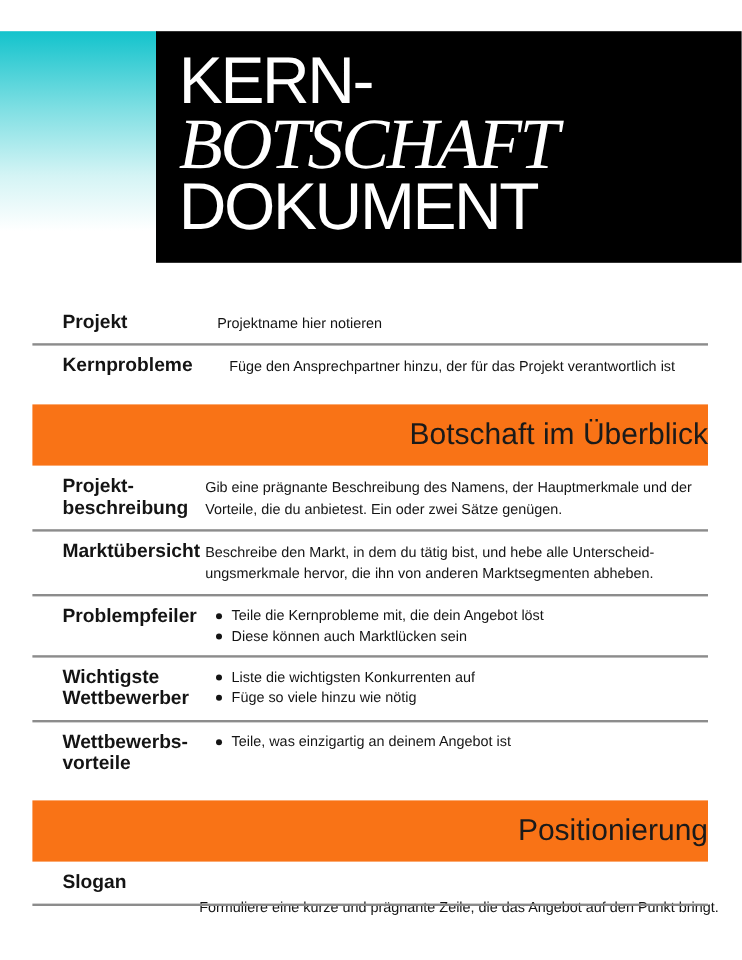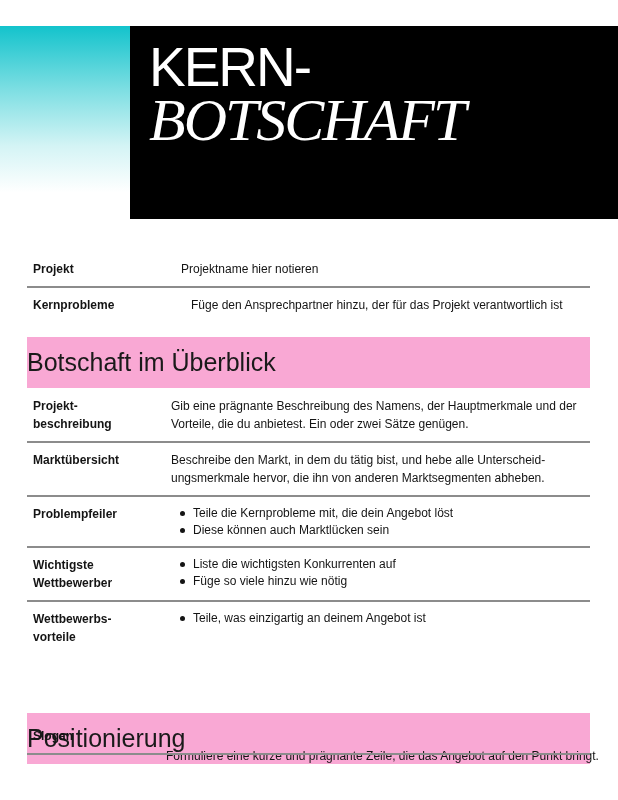--- a/index.html
+++ b/index.html
@@ -5,35 +5,36 @@
   html, body { margin:0; padding:0; }
   body { width:618px; height:800px; background:#ffffff; position:relative; overflow:hidden; font-family:"Liberation Sans", sans-serif; color:#141414; }
   .grad { position:absolute; left:0; top:26px; width:131px; height:185px; background:linear-gradient(to bottom, #13c3cc 0%, #7fdfe3 35%, #d4f4f5 65%, #ffffff 90%); }
   .titlebox { position:absolute; left:130px; top:26px; width:488px; height:193px; background:#000; }
   .t { position:absolute; left:19px; color:#fff; white-space:nowrap; line-height:1; }
   .t1 { top:14px; font-family:"Liberation Sans", sans-serif; font-size:55px; letter-spacing:-2px; }
   .t2 { top:64px; font-family:"Liberation Serif", serif; font-style:italic; font-size:60px; letter-spacing:-2px; }
   .t3 { top:119px; font-family:"Liberation Sans", sans-serif; font-size:55px; letter-spacing:-2px; }
 
   .row { position:absolute; left:27px; width:563px; font-size:12px; }
-  .lbl { position:absolute; left:6px; font-weight:bold; font-size:12px; line-height:18px; }
+  .lbl { position:absolute; left:25px; font-weight:bold; font-size:16px; line-height:18px; }
   .val { position:absolute; font-size:12px; line-height:18px; white-space:nowrap; }
   .div { position:absolute; left:27px; width:563px; height:2px; background:#8c8c8c; }
-  .band { position:absolute; left:27px; width:563px; height:51px; background:#f9a8d4; text-align:left; font-size:25px; line-height:51px; color:#1a1a1a; }
+  .band { position:absolute; left:27px; width:563px; height:51px; background:#f97316; text-align:right; font-size:25px; line-height:51px; color:#1a1a1a; }
   ul { margin:0; padding:0; list-style:none; }
   li { position:relative; padding-left:13px; line-height:17px; white-space:nowrap; font-size:12px; }
   li::before { content:""; position:absolute; left:0; top:6px; width:5px; height:5px; border-radius:50%; background:#141414; }
 </style>
 </head>
 <body>
 
 <div class="grad"></div>
 <div class="titlebox">
   <div class="t t1">KERN-</div>
   <div class="t t2">BOTSCHAFT</div>
+  <div class="t t3">DOKUMENT</div>
 </div>
 
 <div class="row" style="top:260px;">
   <span class="lbl">Projekt</span>
   <span class="val" style="left:154px;">Projektname hier notieren</span>
 </div>
 <div class="div" style="top:286px;"></div>
 <div class="row" style="top:296px;">
   <span class="lbl">Kernprobleme</span>
   <span class="val" style="left:164px;">Füge den Ansprechpartner hinzu, der für das Projekt verantwortlich ist</span>
@@ -76,19 +77,19 @@
 <div class="div" style="top:600px;"></div>
 
 <div class="row" style="top:610px;">
   <span class="lbl" style="top:0;">Wettbewerbs-</span>
   <span class="lbl" style="top:18px;">vorteile</span>
   <ul class="val" style="left:153px;top:0;">
     <li>Teile, was einzigartig an deinem Angebot ist</li>
   </ul>
 </div>
 
-<div class="band" style="top:667px;margin-top:46px;">Positionierung</div>
+<div class="band" style="top:667px;">Positionierung</div>
 
 <div class="row" style="top:727px;">
   <span class="lbl" style="top:0;">Slogan</span>
   <span class="val" style="left:139px;top:0;margin-top:20px;">Formuliere eine kurze und prägnante Zeile, die das Angebot auf den Punkt bringt.</span>
 </div>
 <div class="div" style="top:753px;"></div>
 
 </body></html>

